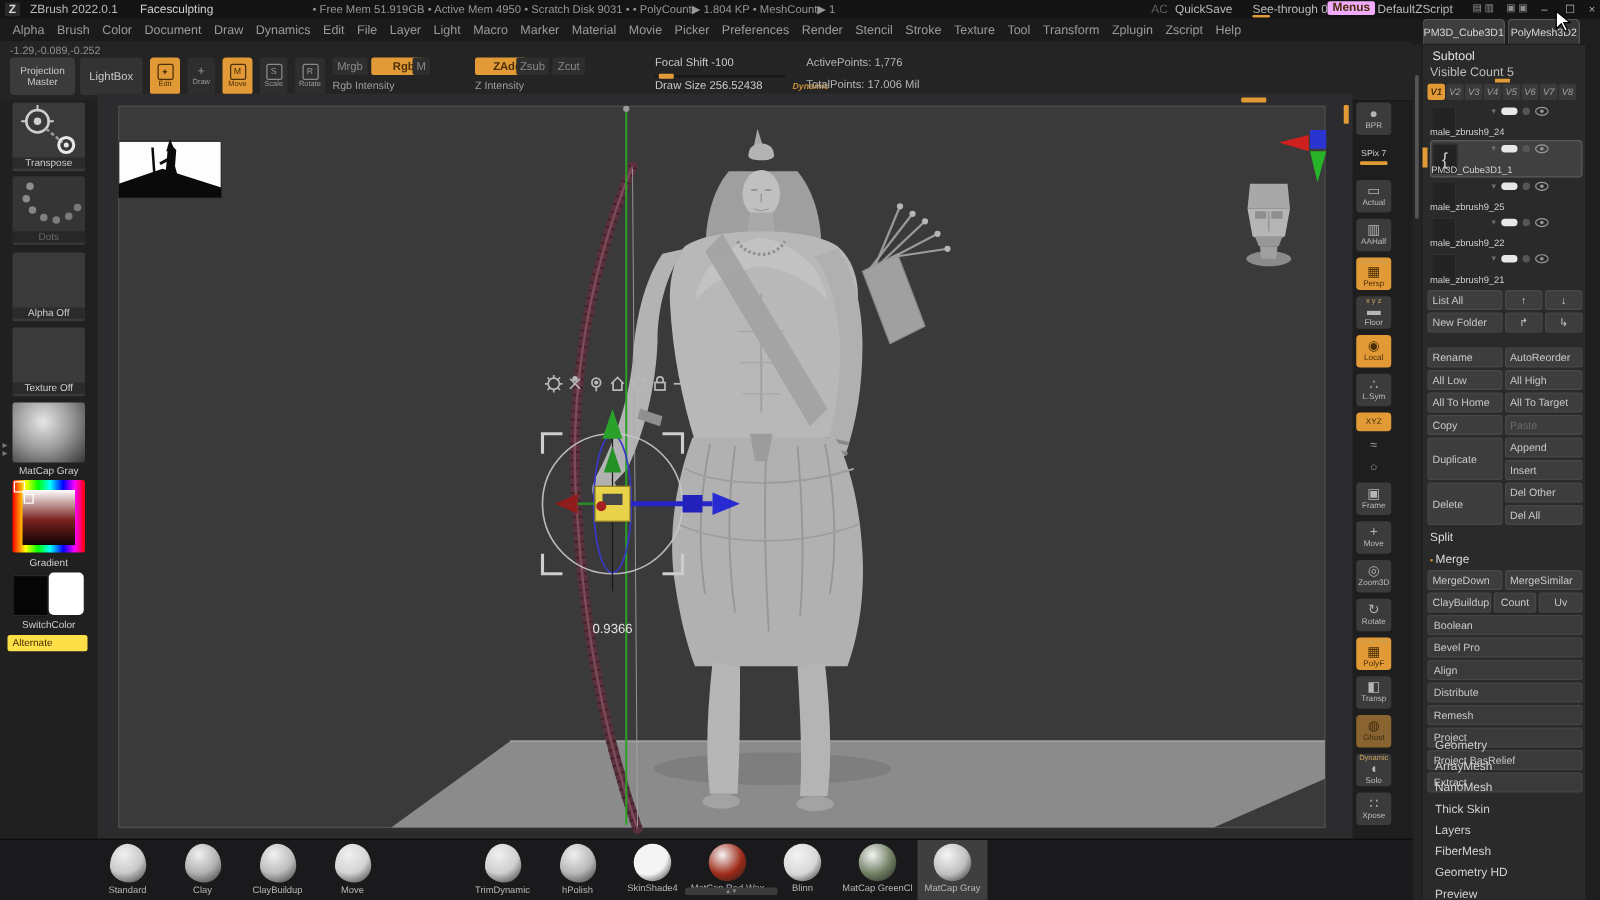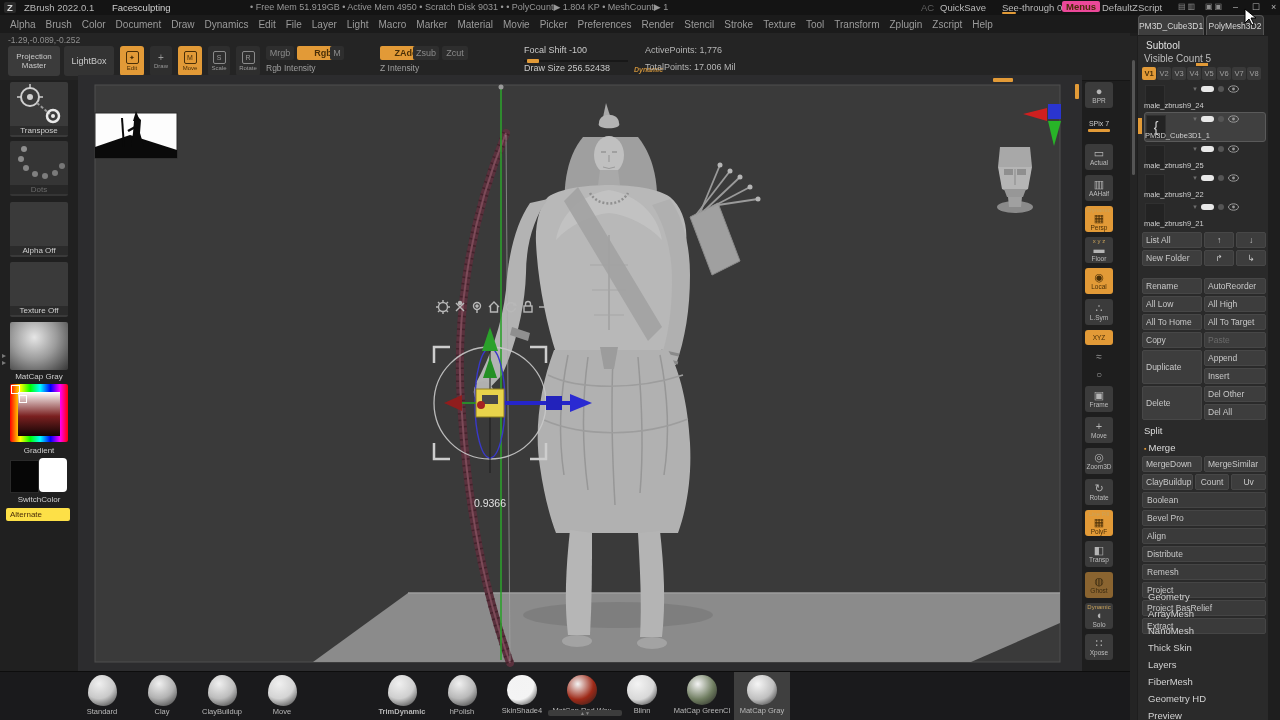--- a/index.html
+++ b/index.html
@@ -6,21 +6,21 @@
   #app{position:relative;width:1280px;height:720px;background:#1e1e1e;
        font-family:"Liberation Sans",sans-serif;color:#c9c9c9;
        -webkit-user-select:none;user-select:none;overflow:hidden;}
   .abs{position:absolute;}
   
   #titlebar{position:absolute;left:0;top:0;width:1280px;height:15px;background:#141414;font-size:9.5px;color:#b9b9b9;}
   #titlebar .t{position:absolute;top:2px;white-space:nowrap;}
   .logo{color:#d8d8d8;font-weight:bold;background:#2a2a2a;border-radius:2px;padding:0 3px;}
   .dim{color:#5f5f5f;}
   .stats{color:#979797;font-size:9px;}
-  .menus-btn{background:#ec4899;color:#4a2c08;border-radius:2px;padding:0 4px;font-weight:bold;}
+  .menus-btn{background:#f0abfc;color:#4a2c08;border-radius:2px;padding:0 4px;font-weight:bold;}
   .st-thumb{position:absolute;height:2px;background:#e29a37;border-radius:1px;}
   .winglyph{color:#b5b5b5;font-size:9px;}
   .clustericon{color:#8d8d8d;font-size:8px;letter-spacing:2px;}
   
   #menubar{position:absolute;left:0;top:15px;width:1130px;height:18px;background:#1b1b1b;display:flex;gap:10px;align-items:center;padding-left:10px;}
   .menu-item{font-size:10px;color:#9b9b9b;white-space:nowrap;}
   
   .ttab{position:absolute;top:15px;height:19px;background:#3e3e3e;border:1px solid #555;border-bottom:none;border-radius:4px 4px 0 0;
         font-size:8.5px;color:#d6d6d6;display:flex;align-items:center;justify-content:center;overflow:hidden;white-space:nowrap;}
   
@@ -65,21 +65,21 @@
   .rsitem.slider{background:transparent;}
   .rsitem.slider .lbl{font-size:7px;color:#cfcfcf;}
   .rsitem.slider::after{content:"";width:22px;height:3px;background:#e29a37;border-radius:1px;margin-top:2px;}
   
   #scrollstrip{position:absolute;left:1130px;top:36px;width:7px;height:684px;background:#242424;}
   #scrollthumb{position:absolute;left:1132px;top:60px;width:3px;height:115px;background:#555;border-radius:2px;}
   #rightpanel{position:absolute;left:1138px;top:36px;width:130px;height:684px;background:#2a2a2a;font-size:9px;}
   #rp-title{position:absolute;left:8px;top:4px;font-size:10px;color:#e0e0e0;text-align:right;}
   #rp-count{position:absolute;left:6px;top:17px;font-size:10px;color:#bdbdbd;}
   #vcthumb{position:absolute;left:58px;top:27px;width:12px;height:3px;background:#e29a37;}
-  #vtabs{position:absolute;left:4px;top:31px;display:flex;gap:1px;}
+  #vtabs{position:absolute;left:4px;top:31px;display:flex;gap:1px;font-style:italic;}
   .vtab{width:14px;height:13px;background:#3a3a3a;border-radius:2px;font-size:7.5px;color:#9f9f9f;display:flex;align-items:center;justify-content:center;}
   .vtab.on{background:#e29a37;color:#4a2f07;font-weight:bold;}
   #stlist{position:absolute;left:6px;top:47px;width:122px;}
   .strow{position:relative;height:28px;margin-bottom:1px;}
   .strow.selected{background:#404040;border:1px solid #5a5a5a;border-radius:3px;}
   .strow.selected::before{content:"";position:absolute;left:-7px;top:5px;width:4px;height:16px;background:#e29a37;}
   .sthumb{position:absolute;left:1px;top:2px;width:18px;height:22px;background:#232323;border:1px solid #303030;color:#cfcfcf;font-size:14px;display:flex;align-items:center;justify-content:center;}
   .sticons{position:absolute;left:24px;top:2px;right:2px;display:flex;align-items:center;gap:4px;justify-content:center;}
   .sticons .slash{color:#6e6e6e;font-size:7px;}
   .pill{width:13px;height:6px;background:#e8e8e8;border-radius:3px;}
@@ -94,21 +94,21 @@
   .wideplain .mdot{color:#e29a37;font-size:7px;margin-right:2px;}
   .widebtn{grid-column:1/3;background:#3a3a3a;border:1px solid #454545;border-radius:2px;color:#c9c9c9;font-size:8.5px;padding:2px 4px;}
   .trio{grid-column:1/3;display:flex;gap:2px;}
   .trio .pbtn{flex:1;}
   #rp-sections{position:absolute;left:10px;top:552px;width:118px;}
   .rpsec{font-size:9.5px;color:#d2d2d2;padding:3px 0;}
   
   #bottomshelf{position:absolute;left:0;top:671px;width:1130px;height:48px;background:#1a1a1c;border-top:1px solid #0d0d0d;}
   #bcells{position:absolute;left:74px;top:0;display:flex;gap:4px;}
   .bcell{width:56px;height:48px;display:flex;flex-direction:column;align-items:center;padding-top:3px;box-sizing:border-box;}
-  .bcell.gap{margin-left:60px;font-weight:bold;}
+  .bcell.gap{margin-left:60px;}
   .bcell.selected{background:#3f3f3f;}
   .bthumb{width:29px;height:31px;border-radius:48% 52% 46% 54%/58% 56% 44% 42%;
           background:radial-gradient(circle at 38% 28%,#f0f0f0,var(--c,#bbb) 52%,#3f3f3f 96%);}
   .bcell.sphere .bthumb{border-radius:50%;width:30px;height:30px;
           background:radial-gradient(circle at 36% 30%,rgba(255,255,255,.95),var(--c,#bbb) 55%,#1e1e1e 100%);}
   .blabel{font-size:7.5px;color:#b8b8b8;margin-top:1px;white-space:nowrap;}
   #bscroll{position:absolute;left:548px;top:710px;width:74px;height:6px;background:#3c3c3c;border-radius:2px;
            font-size:5px;color:#888;display:flex;align-items:center;justify-content:center;line-height:5px;}
   .chev{position:absolute;color:#7a7a7a;font-size:8px;line-height:7px;}
 </style>

